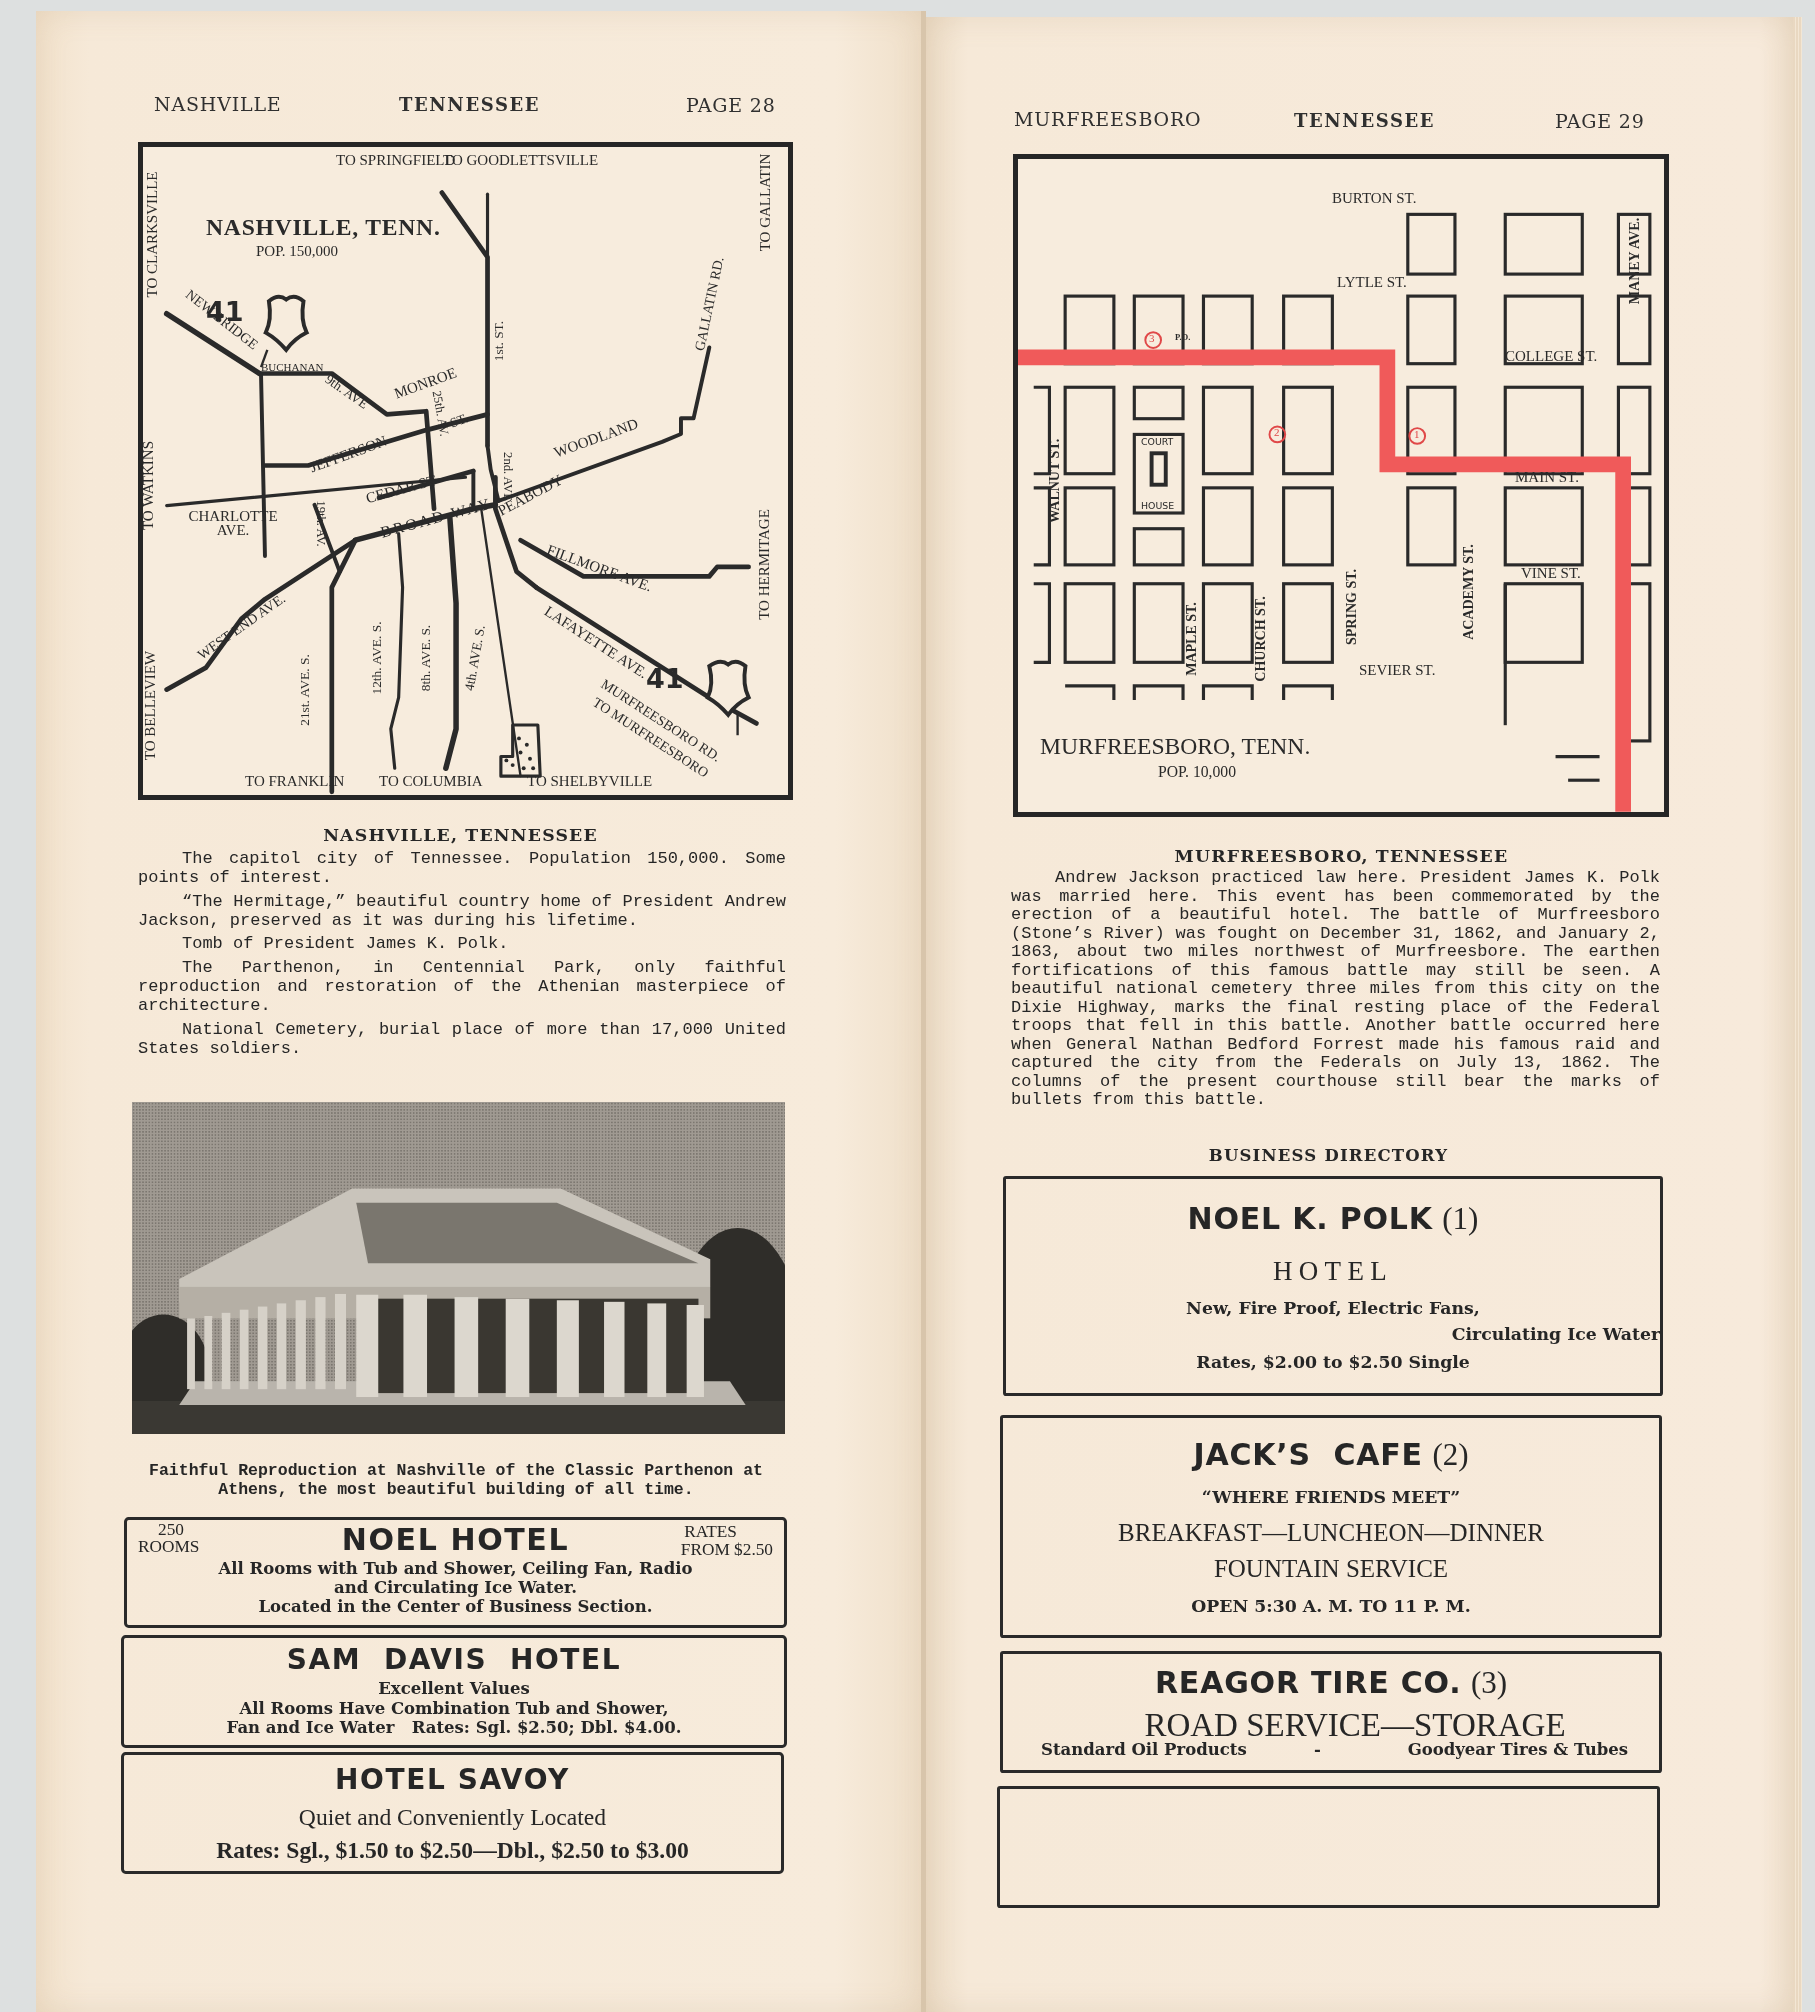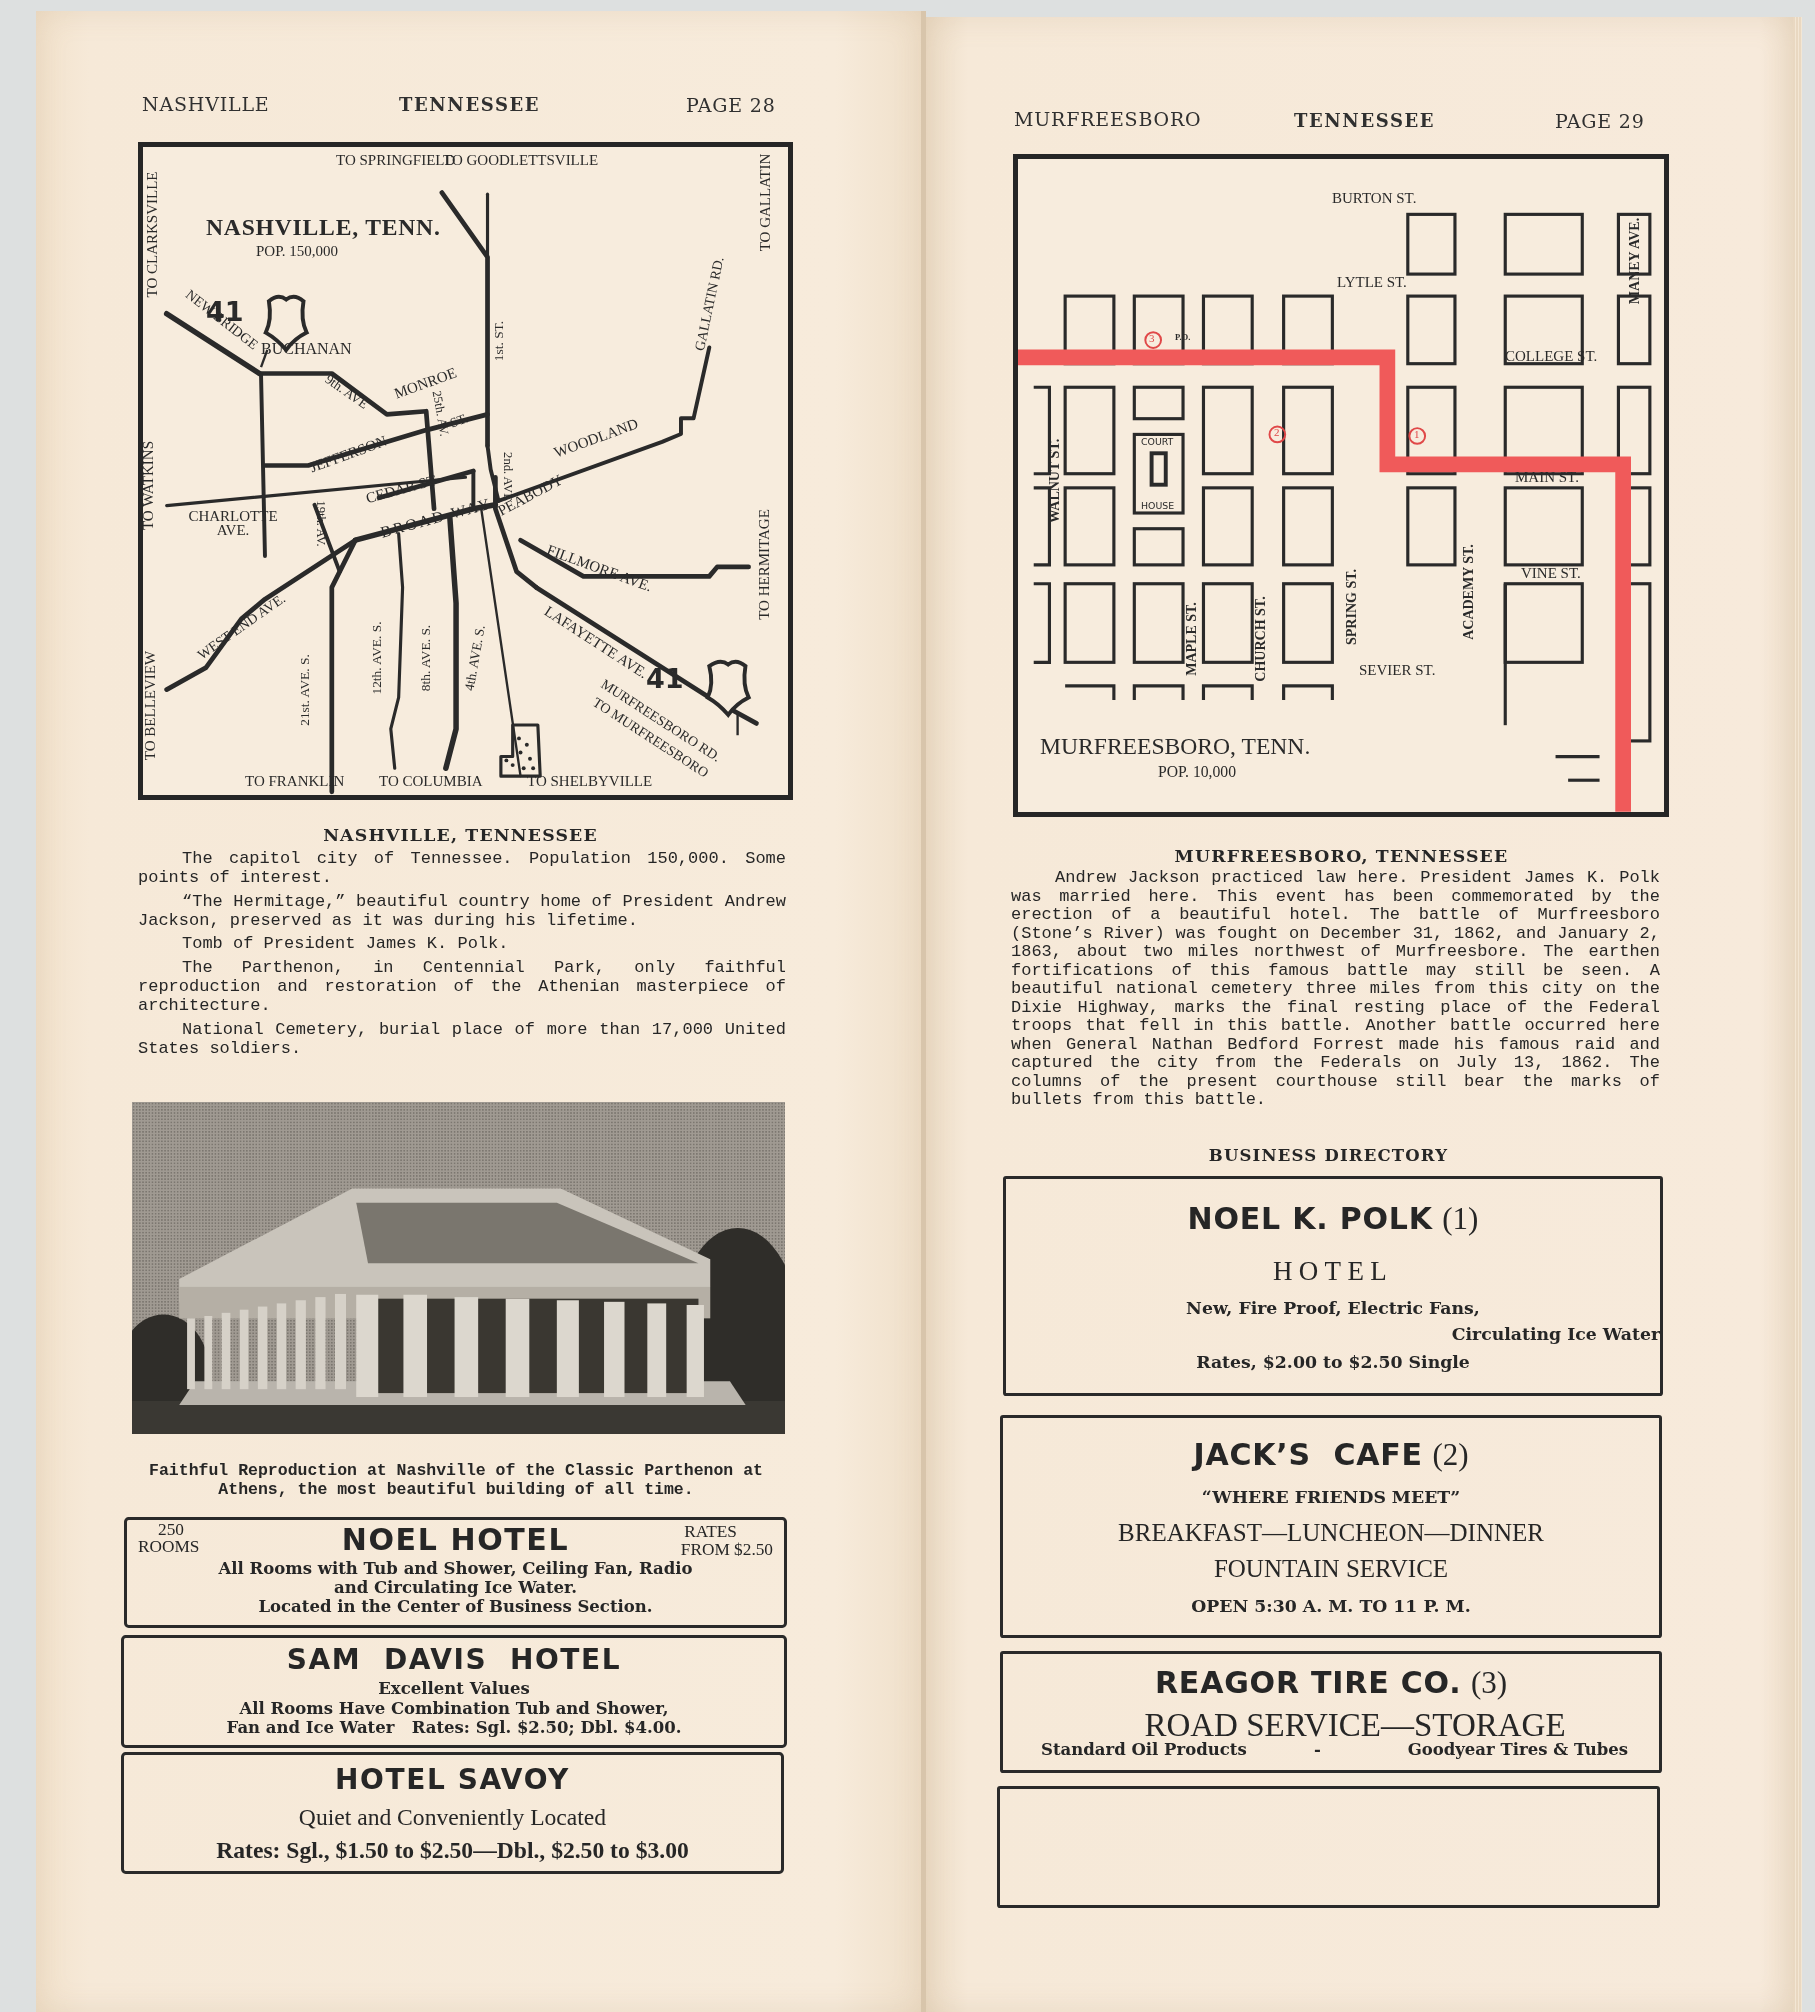--- a/index.html
+++ b/index.html
@@ -39,21 +39,21 @@
   .ser-b { font-family:"DejaVu Serif", serif; font-weight:bold; }
 </style>
 </head>
 <body>
 
 <div class="page page-left"></div>
 <div class="page page-right"></div>
 <div class="gutter"></div>
 <div class="page-edge"></div>
 
-<div class="runhead" style="left:142px;top:93px;">NASHVILLE</div>
+<div class="runhead" style="left:154px;top:93px;">NASHVILLE</div>
 <div class="runhead bold" style="left:399px;top:94px;">TENNESSEE</div>
 <div class="runhead" style="left:686px;top:94px;">PAGE 28</div>
 
 <div class="map-box" style="left:138px;top:142px;width:645px;height:648px;">
   <svg width="645" height="648" viewBox="0 0 820 824">
     <g stroke="#2a2a2a" fill="none" stroke-linecap="round" stroke-linejoin="round">
 
       <path d="M380 58 L438 140 L438 380" stroke-width="6"></path>
       <path d="M438 60 L438 140" stroke-width="4"></path>
 
@@ -121,21 +121,21 @@
   <span class="map-text" style="left:-53px;top:79px;font-size:15px;transform:rotate(-90deg);">TO CLARKSVILLE</span>
   <span class="map-text" style="left:574px;top:47px;font-size:15px;transform:rotate(-90deg);">TO GALLATIN</span>
   <span class="map-text" style="left:519px;top:149px;font-size:14px;transform:rotate(-78deg);">GALLATIN RD.</span>
   <span class="map-text" style="left:-39px;top:330px;font-size:15px;transform:rotate(-90deg);">TO WATKINS</span>
   <span class="map-text" style="left:-47px;top:550px;font-size:15px;transform:rotate(-90deg);">TO BELLEVIEW</span>
   <span class="map-text" style="left:566px;top:409px;font-size:15px;transform:rotate(-90deg);">TO HERMITAGE</span>
   <span class="map-text" style="left:102px;top:626px;font-size:15px;">TO FRANKLIN</span>
   <span class="map-text" style="left:236px;top:626px;font-size:15px;">TO COLUMBIA</span>
   <span class="map-text" style="left:384px;top:626px;font-size:15px;">TO SHELBYVILLE</span>
   <span class="map-text" style="left:35px;top:165px;font-size:14px;transform:rotate(38deg);">NEW BRIDGE</span>
-  <span class="map-text" style="left:118px;top:193px;font-size:16px;">BUCHANAN</span>
+  <span class="map-text" style="left:118px;top:214px;font-size:11px;">BUCHANAN</span>
   <span class="map-text" style="left:179px;top:237px;font-size:13.4px;transform:rotate(35deg);">9th. AVE</span>
   <span class="map-text" style="left:250px;top:228px;font-size:15px;transform:rotate(-20deg);">MONROE</span>
   <span class="map-text" style="left:274px;top:259px;font-size:12.6px;transform:rotate(80deg);">25th. AV.</span>
   <span class="map-text" style="left:307px;top:266px;font-size:13.4px;transform:rotate(-20deg);">ST.</span>
   <span class="map-text" style="left:336px;top:186px;font-size:13.4px;transform:rotate(-90deg);">1st. ST.</span>
   <span class="map-text" style="left:165px;top:299px;font-size:15px;transform:rotate(-20deg);">JEFFERSON</span>
   <span class="map-text" style="left:409px;top:283px;font-size:15px;transform:rotate(-20deg);">WOODLAND</span>
   <span class="map-text" style="left:31px;top:362px;font-size:15px;width:118px;white-space:normal;text-align:center;line-height:14px;">CHARLOTTE AVE.</span>
   <span class="map-text" style="left:222px;top:334px;font-size:15px;transform:rotate(-15deg);">CEDAR ST</span>
   <span class="map-text" style="left:236px;top:362px;font-size:15.7px;transform:rotate(-15deg);letter-spacing:2.4px;">BROAD WAY</span>

